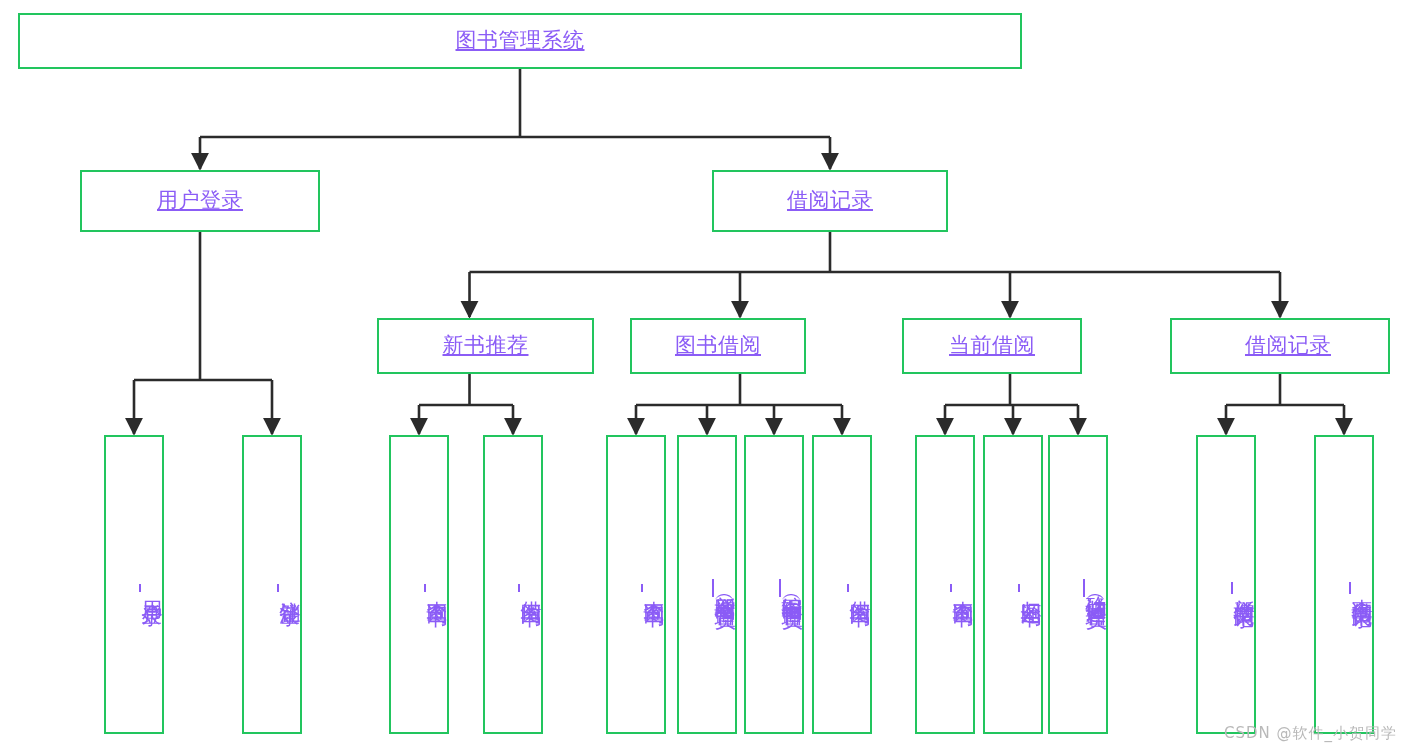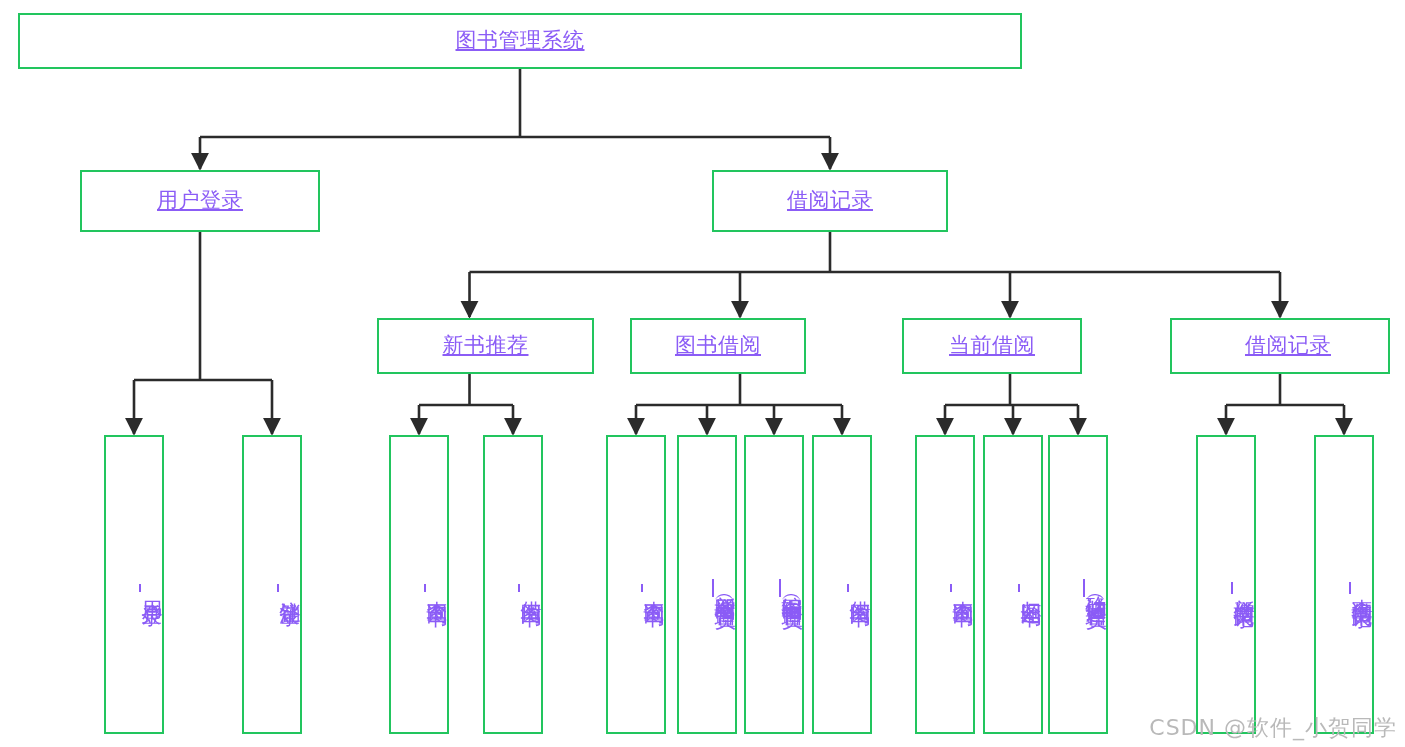--- a/index.html
+++ b/index.html
@@ -52,21 +52,21 @@
     left: 0;
     top: 0;
     width: 1405px;
     height: 747px;
     pointer-events: none;
   }
   .watermark {
     position: absolute;
     right: 8px;
     bottom: 4px;
-    font-size: 22px;
+    font-size: 15px;
     color: #b9b9b9;
     letter-spacing: 1px;
     white-space: nowrap;
   }
 </style>
 </head>
 <body>
 
 <div id="canvas">
 

